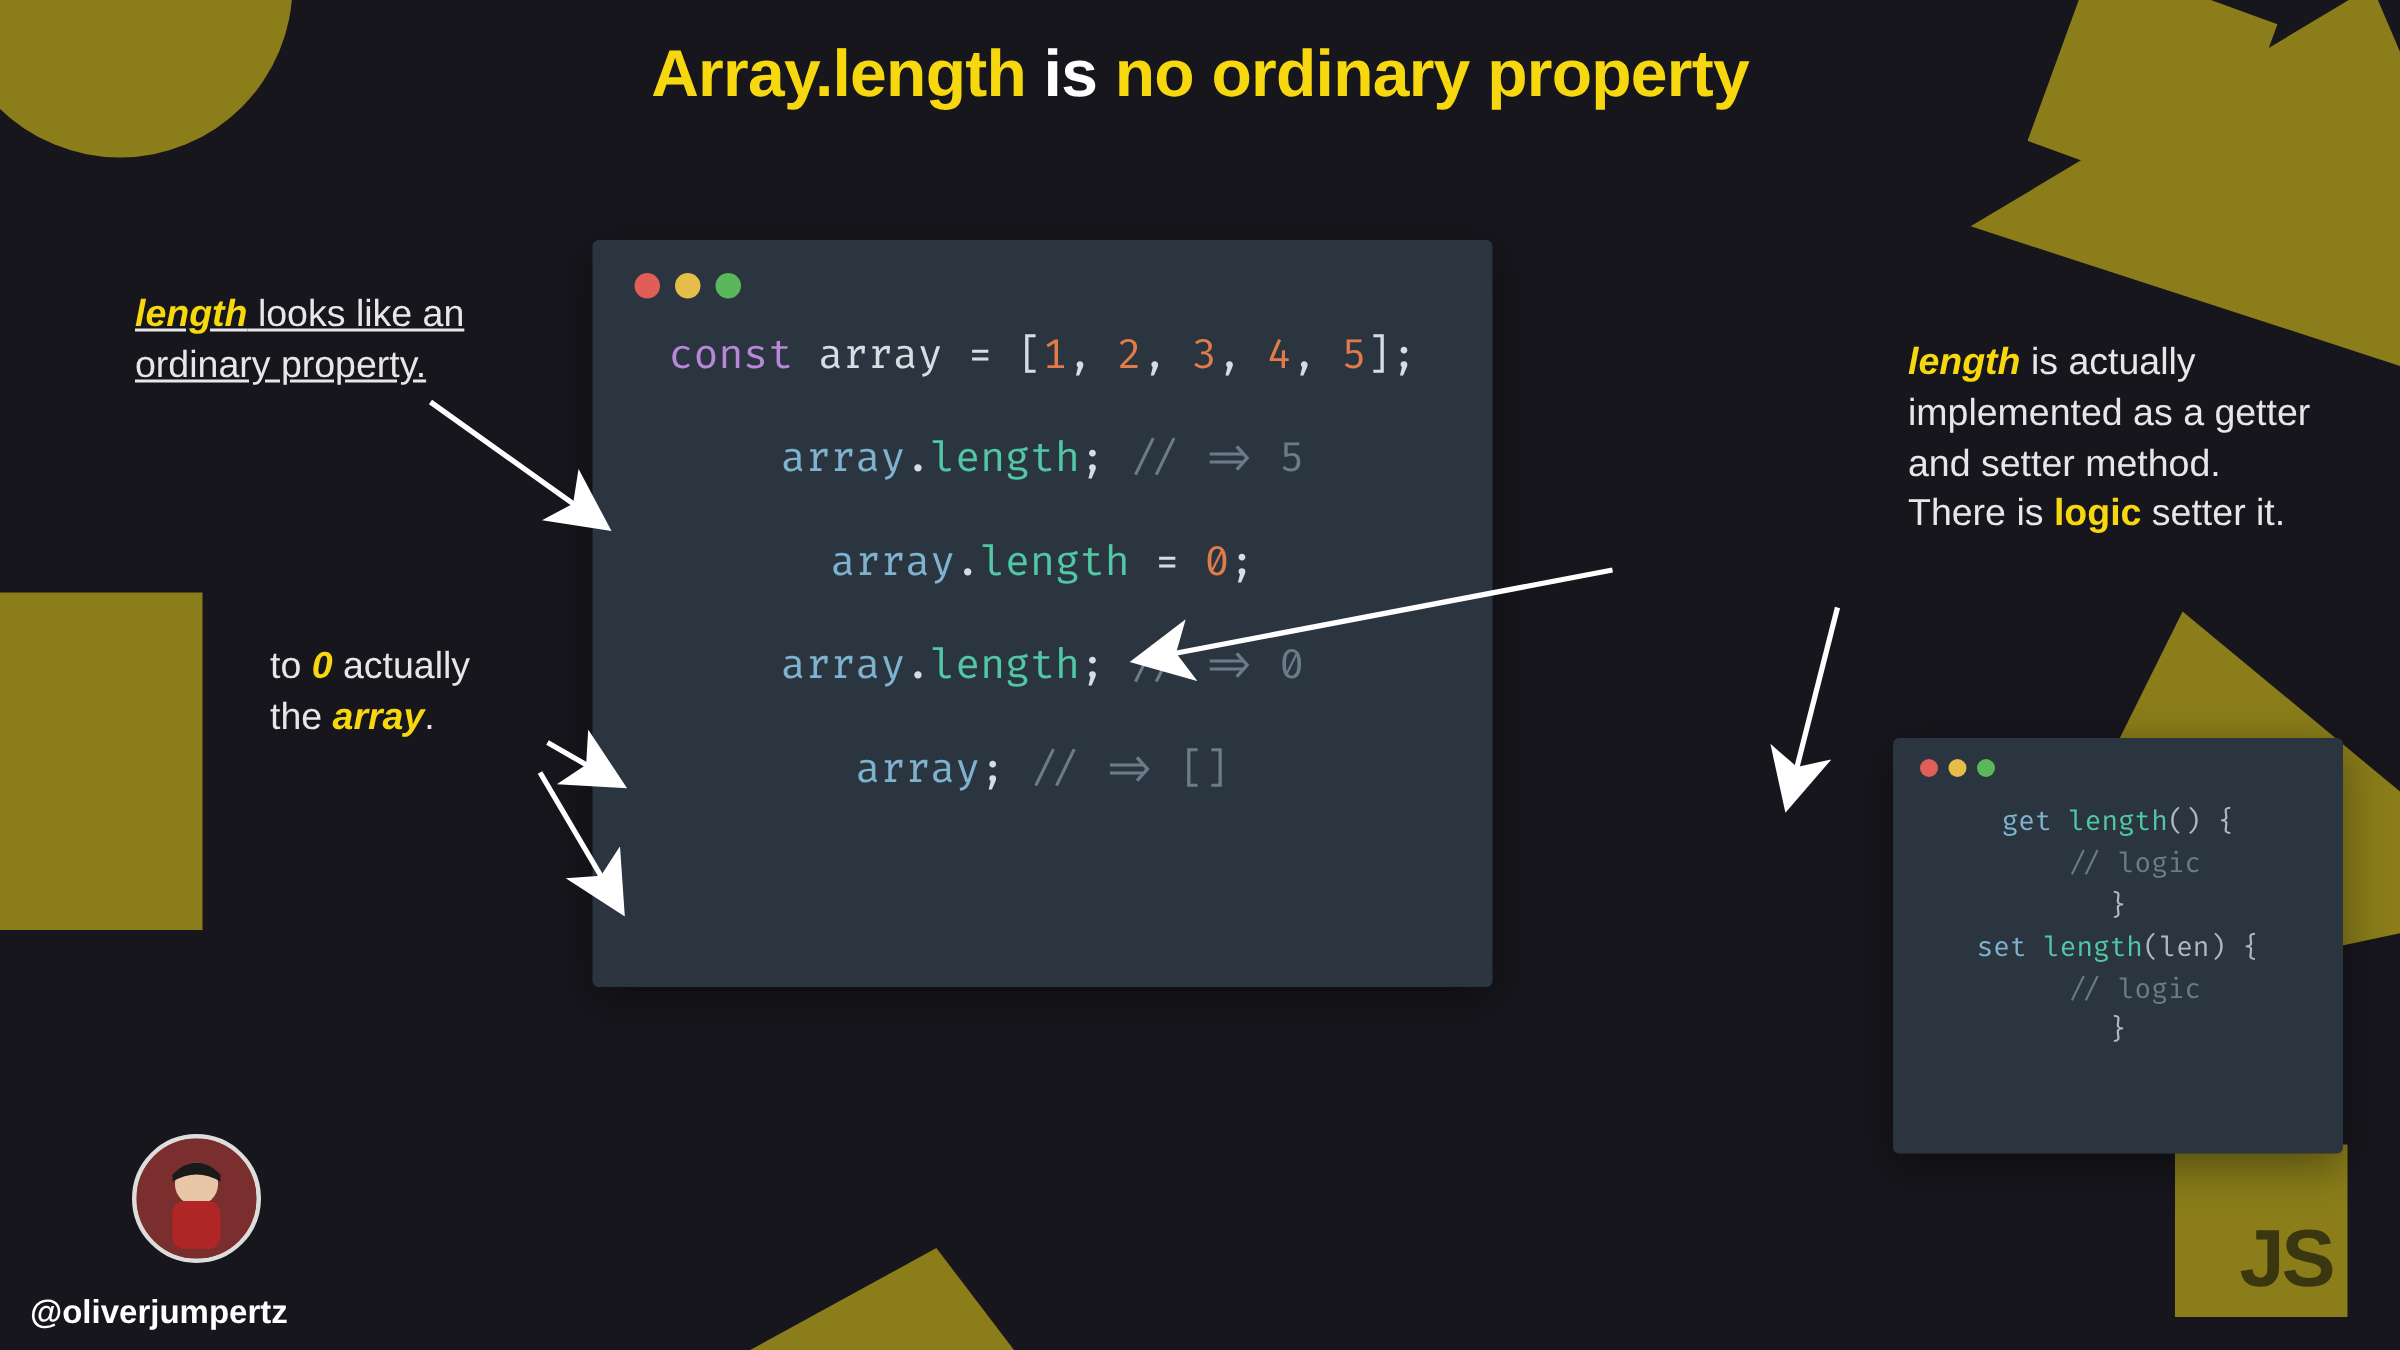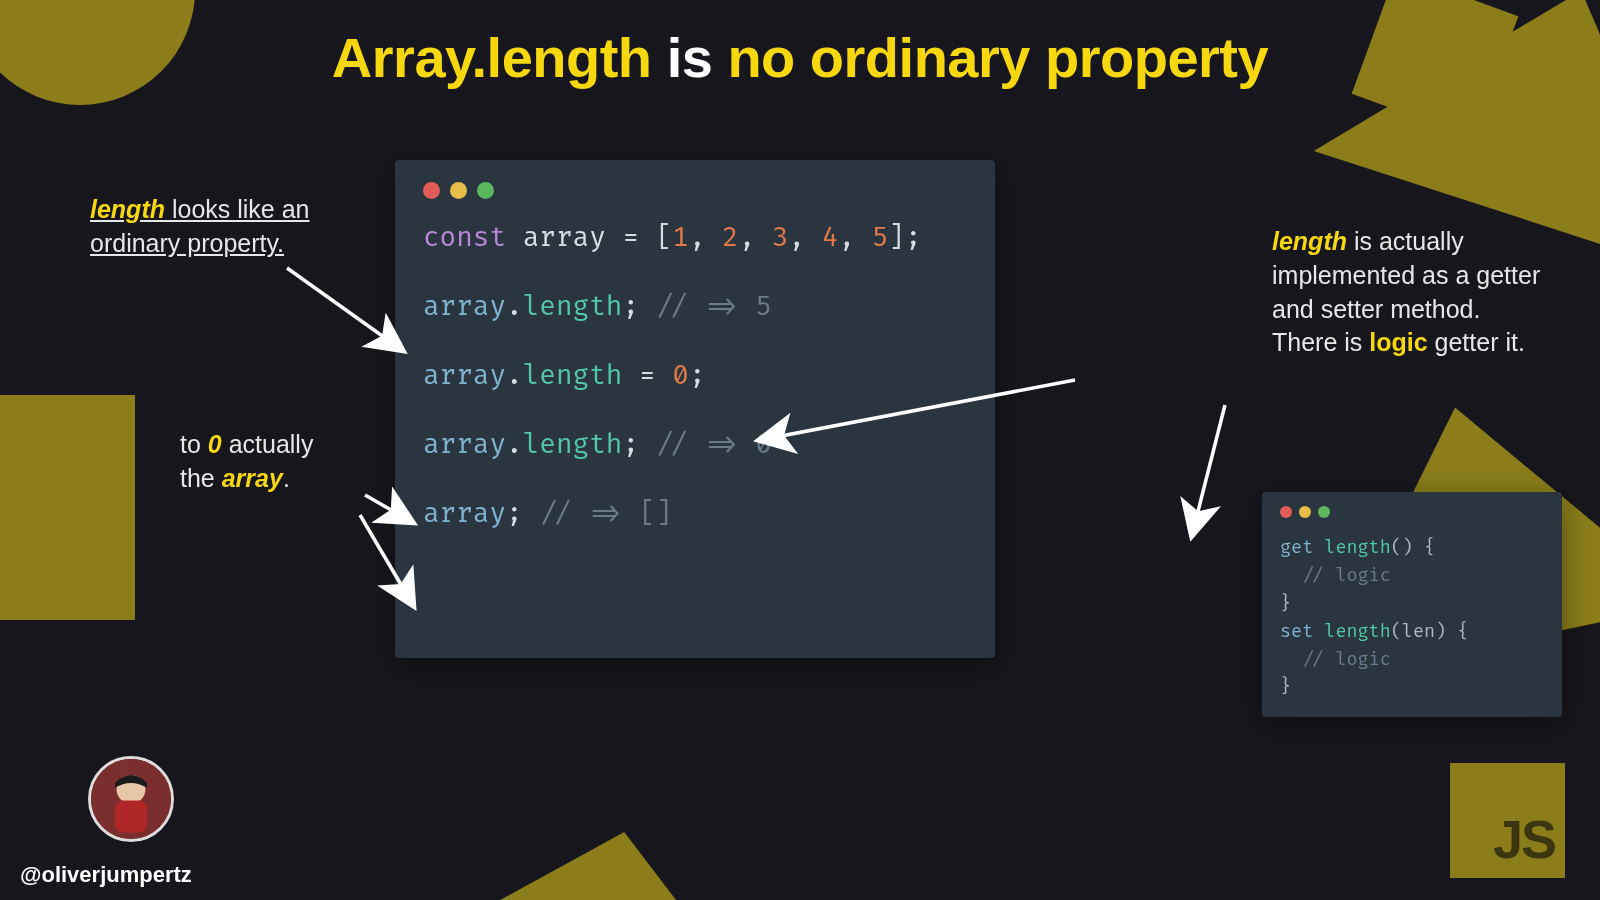--- a/index.html
+++ b/index.html
@@ -41,29 +41,29 @@
     transform:rotate(-12deg);}
   .shape.tri-bot{left:390px;bottom:-115px;width:0;height:0;background:none;
     border-left:215px solid transparent;border-right:215px solid transparent;border-bottom:185px solid var(--olive);
     transform:rotate(12deg);}
   .js-badge{position:absolute;right:35px;bottom:22px;width:115px;height:115px;background:var(--olive);
     display:flex;align-items:flex-end;justify-content:flex-end;padding:8px 10px;
     font-weight:900;font-size:54px;color:#3a360f;letter-spacing:-2px;margin-top:20px;}
 
   
   .title{position:absolute;top:25px;left:0;right:0;text-align:center;
-    font-weight:900;font-size:56px;letter-spacing:-0.5px;}
+    font-weight:900;font-size:44px;letter-spacing:-0.5px;}
   .title .y{color:var(--yellow);}
   .title .w{color:var(--white);}
 
   
   .code-window{position:absolute;background:var(--code-bg);border-radius:4px;
-    box-shadow:0 8px 30px rgba(0,0,0,0.4);}
+    box-shadow:0 8px 30px rgba(0,0,0,0.4);text-align:center;}
   .code-window.main{left:395px;top:160px;width:600px;height:498px;padding:22px 28px 10px 28px;}
-  .code-window.small{right:38px;top:492px;width:300px;height:225px;padding:14px 18px 8px 18px;}
+  .code-window.small{right:38px;top:492px;width:300px;height:277px;padding:14px 18px 8px 18px;}
   .dots{display:flex;gap:10px;margin-bottom:22px;}
   .code-window.small .dots{gap:7px;margin-bottom:16px;}
   .dot{width:17px;height:17px;border-radius:50%;}
   .code-window.small .dot{width:12px;height:12px;}
   .dot.r{background:var(--red);}
   .dot.y{background:var(--amber);}
   .dot.g{background:var(--green);}
   pre{margin:0;font-family:"Fira Code","Consolas","Menlo",monospace;white-space:pre;}
   .code-window.main pre{font-size:27px;line-height:1.28;}
   .code-window.small pre{font-size:18px;line-height:1.55;}
@@ -120,21 +120,21 @@
 <div class="callout c2">
   <div>
     <span>to </span><span class="hli">0</span><span> actually</span>
   </div>
   <div>
     <span>the </span><span class="hli">array</span><span>.</span>
   </div>
 </div>
 
 <div class="callout c3">
-  <span class="hli">length</span><span> is actually implemented as a getter and setter method. There is </span><span class="hl">logic</span><span> getter it.</span>
+  <span class="hli">length</span><span> is actually implemented as a getter and setter method. There is </span><span class="hl">logic</span><span> setter it.</span>
 </div>
 
 <div class="code-window main">
   <div class="dots">
     <div class="dot r"></div>
     <div class="dot y"></div>
     <div class="dot g"></div>
   </div>
   <pre><span class="tk-kw">const</span><span> </span><span class="tk-id">array</span><span class="tk-pn"> = [</span><span class="tk-num">1</span><span class="tk-pn">, </span><span class="tk-num">2</span><span class="tk-pn">, </span><span class="tk-num">3</span><span class="tk-pn">, </span><span class="tk-num">4</span><span class="tk-pn">, </span><span class="tk-num">5</span><span class="tk-pn">];</span>
 

